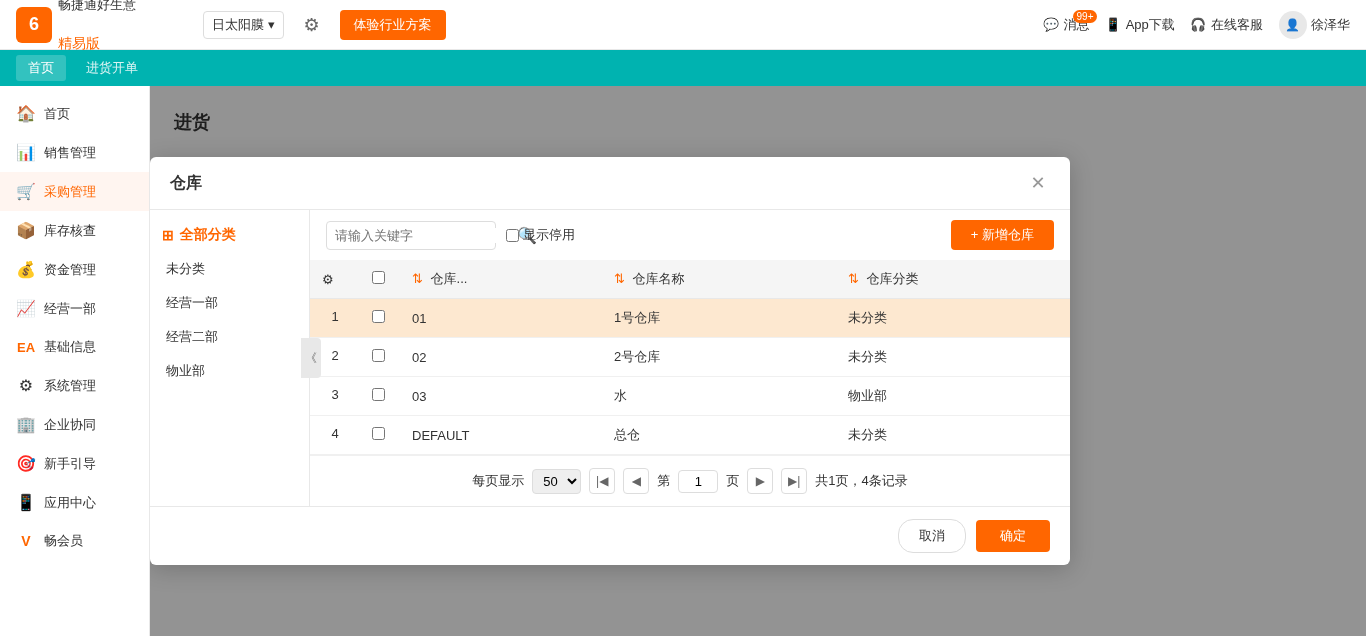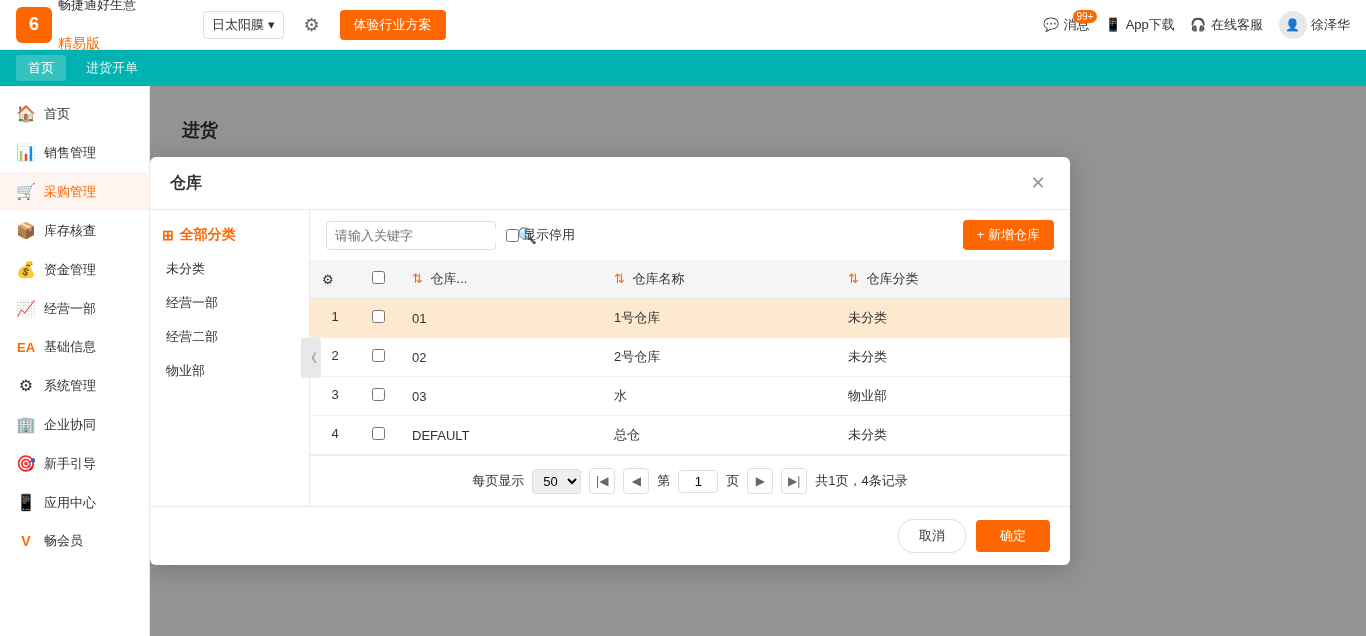--- a/index.html
+++ b/index.html
@@ -114,21 +114,21 @@
     
     .content-area {
       flex: 1;
       background: #f5f5f5;
       overflow: hidden;
       position: relative;
     }
 
     
     .page-content {
-      padding: 32px;
+      padding: 24px;
       filter: blur(0px);
     }
     .page-title { font-size: 18px; font-weight: bold; color: #333; margin-bottom: 12px; }
 
     
     .overlay {
       position: absolute;
       top: 0; left: 0; right: 0; bottom: 0;
       background: rgba(0,0,0,0.4);
       z-index: 100;
@@ -209,21 +209,21 @@
     .search-box input {
       border: none; outline: none; font-size: 13px; flex: 1;
     }
     .checkbox-label {
       display: flex; align-items: center; gap: 4px;
       font-size: 13px; color: #333;
     }
     .add-btn {
       margin-left: auto;
       background: #f60; color: #fff;
-      border: none; padding: 6px 14px; border-radius: 4px;
+      border: none; padding: 6px 20px; border-radius: 4px;
       font-size: 13px; cursor: pointer;
     }
 
     
     .data-table {
       flex: 1;
       overflow-y: auto;
     }
     table {
       width: 100%; border-collapse: collapse; font-size: 13px;

